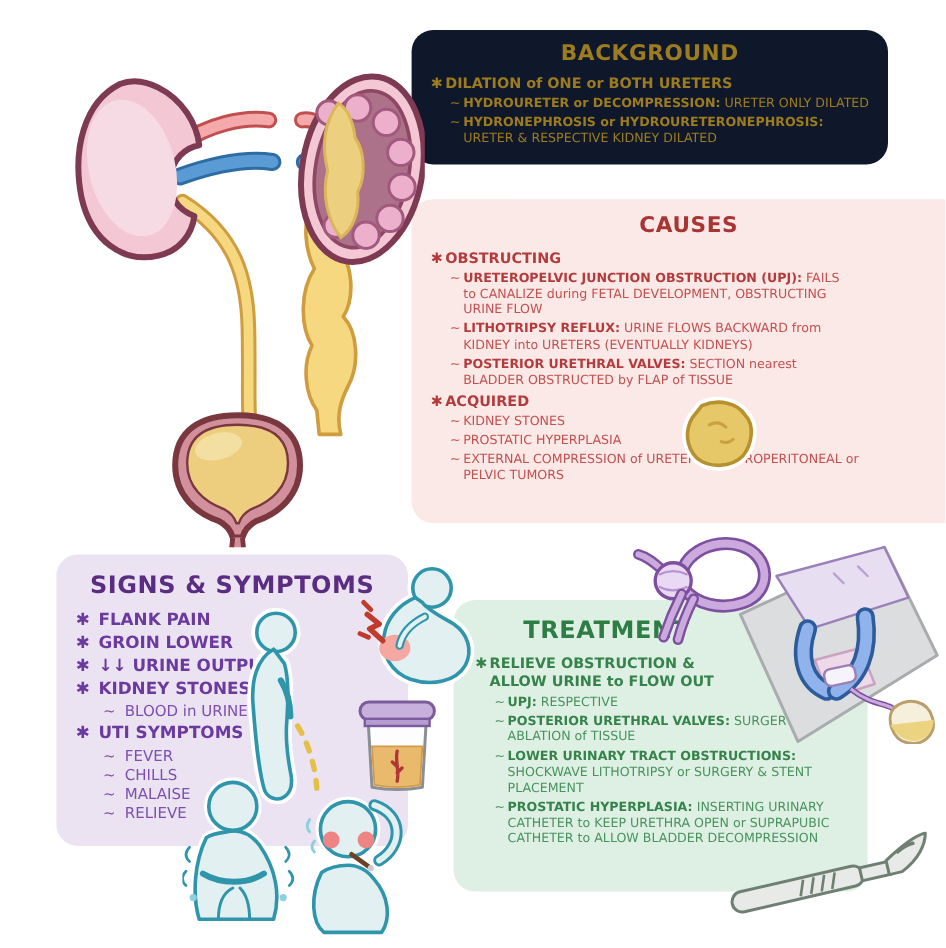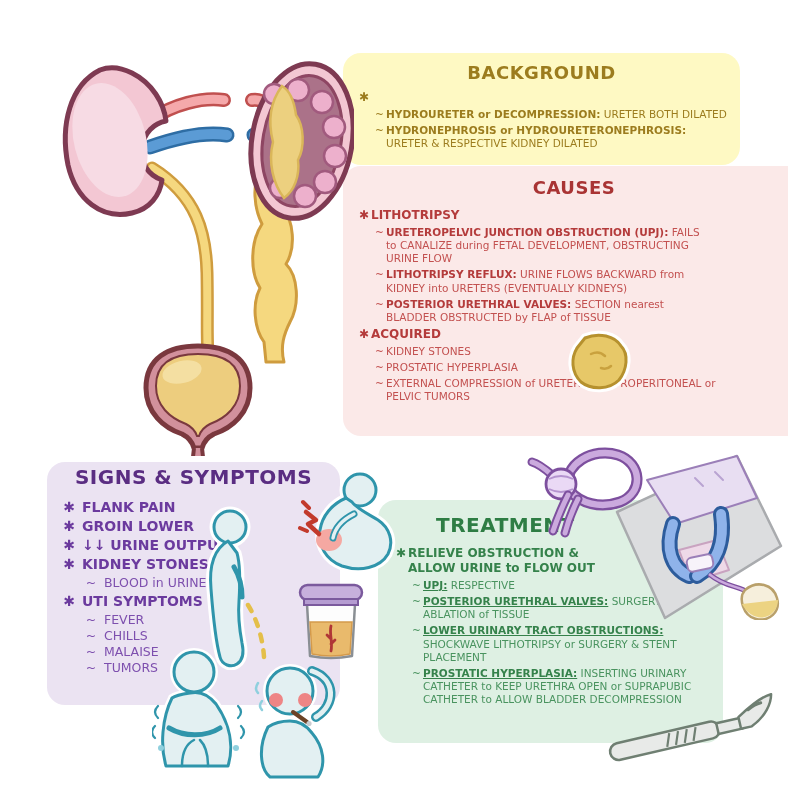--- a/index.html
+++ b/index.html
@@ -4,44 +4,44 @@
 <style>
   html,body { margin:0; padding:0; background:#ffffff; }
   .canvas {
     position:relative; width:788px; height:790px; background:#ffffff;
     font-family:"DejaVu Sans","Liberation Sans",sans-serif; overflow:hidden;
   }
   .panel { position:absolute; border-radius:18px; z-index:1; }
   .panel h2 { margin:0; text-align:center; font-weight:bold; letter-spacing:.5px; }
 
   
-  .p-background { left:343px; top:25px; width:397px; height:112px; background:#fef9c3; color:#9c7c1e;margin-top:28px; }
+  .p-background { left:343px; top:25px; width:397px; height:112px; background:#0f172a; color:#9c7c1e; }
   .p-background h2 { padding-top:9px; font-size:18px; }
   .p-background .body { padding:4px 12px 0 14px; font-size:10.5px; line-height:1.25; }
 
   
   .p-causes { left:343px; top:166px; width:462px; height:270px; background:#fbe9e8; color:#c35150; }
   .p-causes h2 { padding-top:11px; font-size:18px; color:#a93434; }
   .p-causes .body { padding:7px 12px 0 14px; font-size:10.5px; line-height:1.25; }
   .p-causes .row.main, .p-causes .head { color:#b43b3b; }
 
   
   .p-signs { left:47px; top:462px; width:293px; height:243px; background:#ebe3f2; color:#7d4fae; }
-  .p-signs h2 { padding-top:3px; font-size:20px; color:#5a2d82; }
+  .p-signs h2 { padding-top:13px; font-size:20px; color:#5a2d82; }
   .p-signs .body { padding:7px 10px 0 16px; }
   .s-main { display:flex; gap:7px; font-size:14px; font-weight:bold; color:#6b3a9e; margin:3px 0; }
   .s-sub  { display:flex; gap:7px; font-size:12.5px; margin:1px 0 1px 22px; }
   .s-main .mk, .s-sub .mk { flex:0 0 12px; text-align:center; }
 
   
   .p-treatment { left:378px; top:500px; width:345px; height:243px; background:#def0e3; color:#49935f; }
   .p-treatment h2 { padding:13px 0 2px 58px; font-size:20px; text-align:left; color:#2e7d44; }
   .p-treatment .body { padding:4px 10px 0 16px; font-size:10.5px; line-height:1.25; }
   .p-treatment .row.main { font-size:12px; color:#35824b; }
-  .p-treatment .head { color:#35824b;text-decoration:underline; }
+  .p-treatment .head { color:#35824b; }
 
   
   .row { display:flex; align-items:flex-start; margin:3px 0; }
   .row.main { font-weight:bold; font-size:12px; }
   .row .mk { flex:0 0 14px; text-align:center; }
   .row.sub { margin-left:16px; font-weight:normal; }
   .row.sub .mk { flex:0 0 13px; }
   .head { font-weight:bold; }
 
   .art { position:absolute; z-index:2; }
@@ -50,38 +50,39 @@
 </head>
 <body>
 
 <div class="canvas">
 
   <section class="panel p-background">
     <h2>BACKGROUND</h2>
     <div class="body">
       <div class="row main">
         <span class="mk">✱</span>
-      </div>
-      <div class="row sub">
-        <span class="mk">~</span>
-        <span><b class="head">HYDROURETER or DECOMPRESSION:</b><span> URETER BOTH DILATED</span></span>
+        <span>DILATION of ONE or BOTH URETERS</span>
+      </div>
+      <div class="row sub">
+        <span class="mk">~</span>
+        <span><b class="head">HYDROURETER or DECOMPRESSION:</b><span> URETER ONLY DILATED</span></span>
       </div>
       <div class="row sub">
         <span class="mk">~</span>
         <span><b class="head">HYDRONEPHROSIS or HYDROURETERONEPHROSIS:</b><span> URETER &amp; RESPECTIVE KIDNEY DILATED</span></span>
       </div>
     </div>
   </section>
 
   <section class="panel p-causes">
     <h2>CAUSES</h2>
     <div class="body">
       <div class="row main">
         <span class="mk">✱</span>
-        <span>LITHOTRIPSY</span>
+        <span>OBSTRUCTING</span>
       </div>
       <div class="row sub" style="max-width:330px">
         <span class="mk">~</span>
         <span><b class="head">URETEROPELVIC JUNCTION OBSTRUCTION (UPJ):</b><span> FAILS to CANALIZE during FETAL DEVELOPMENT, OBSTRUCTING URINE FLOW</span></span>
       </div>
       <div class="row sub" style="max-width:330px">
         <span class="mk">~</span>
         <span><b class="head">LITHOTRIPSY REFLUX:</b><span> URINE FLOWS BACKWARD from KIDNEY into URETERS (EVENTUALLY KIDNEYS)</span></span>
       </div>
       <div class="row sub" style="max-width:330px">
@@ -141,21 +142,21 @@
       <div class="s-sub">
           <span class="mk">~</span>
           <span>CHILLS</span>
         </div>
       <div class="s-sub">
           <span class="mk">~</span>
           <span>MALAISE</span>
         </div>
       <div class="s-sub">
           <span class="mk">~</span>
-          <span>TUMORS</span>
+          <span>RELIEVE</span>
         </div>
     </div>
   </section>
 
   <section class="panel p-treatment">
     <h2>TREATMENT</h2>
     <div class="body">
       <div class="row main" style="max-width:230px">
         <span class="mk">✱</span>
         <span>RELIEVE OBSTRUCTION &amp; ALLOW URINE to FLOW OUT</span>

